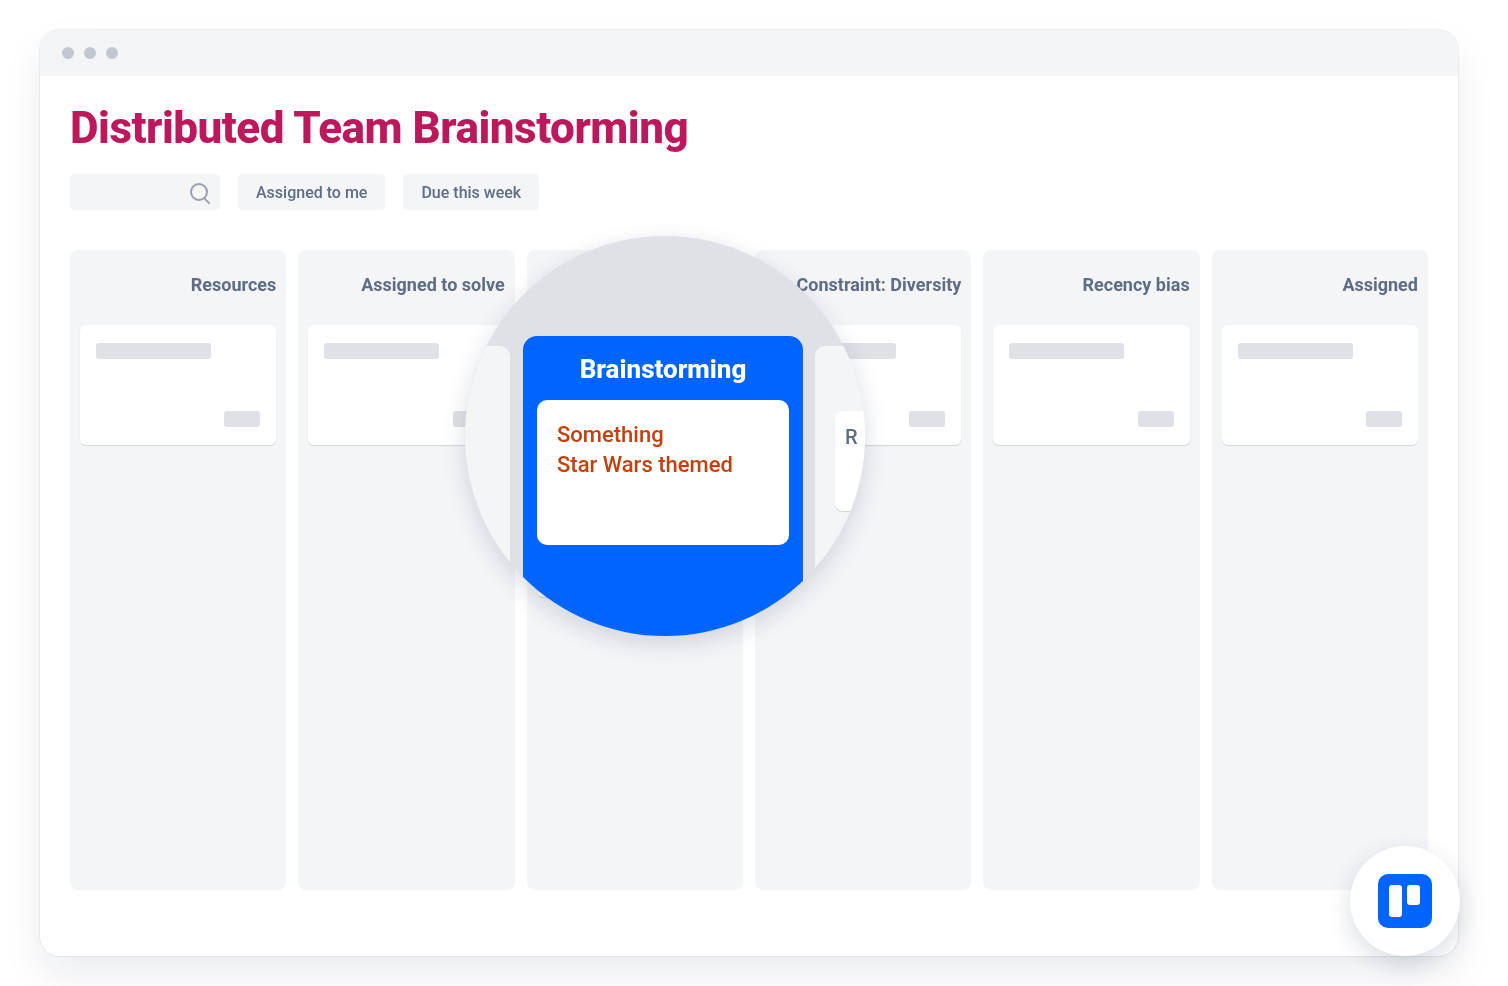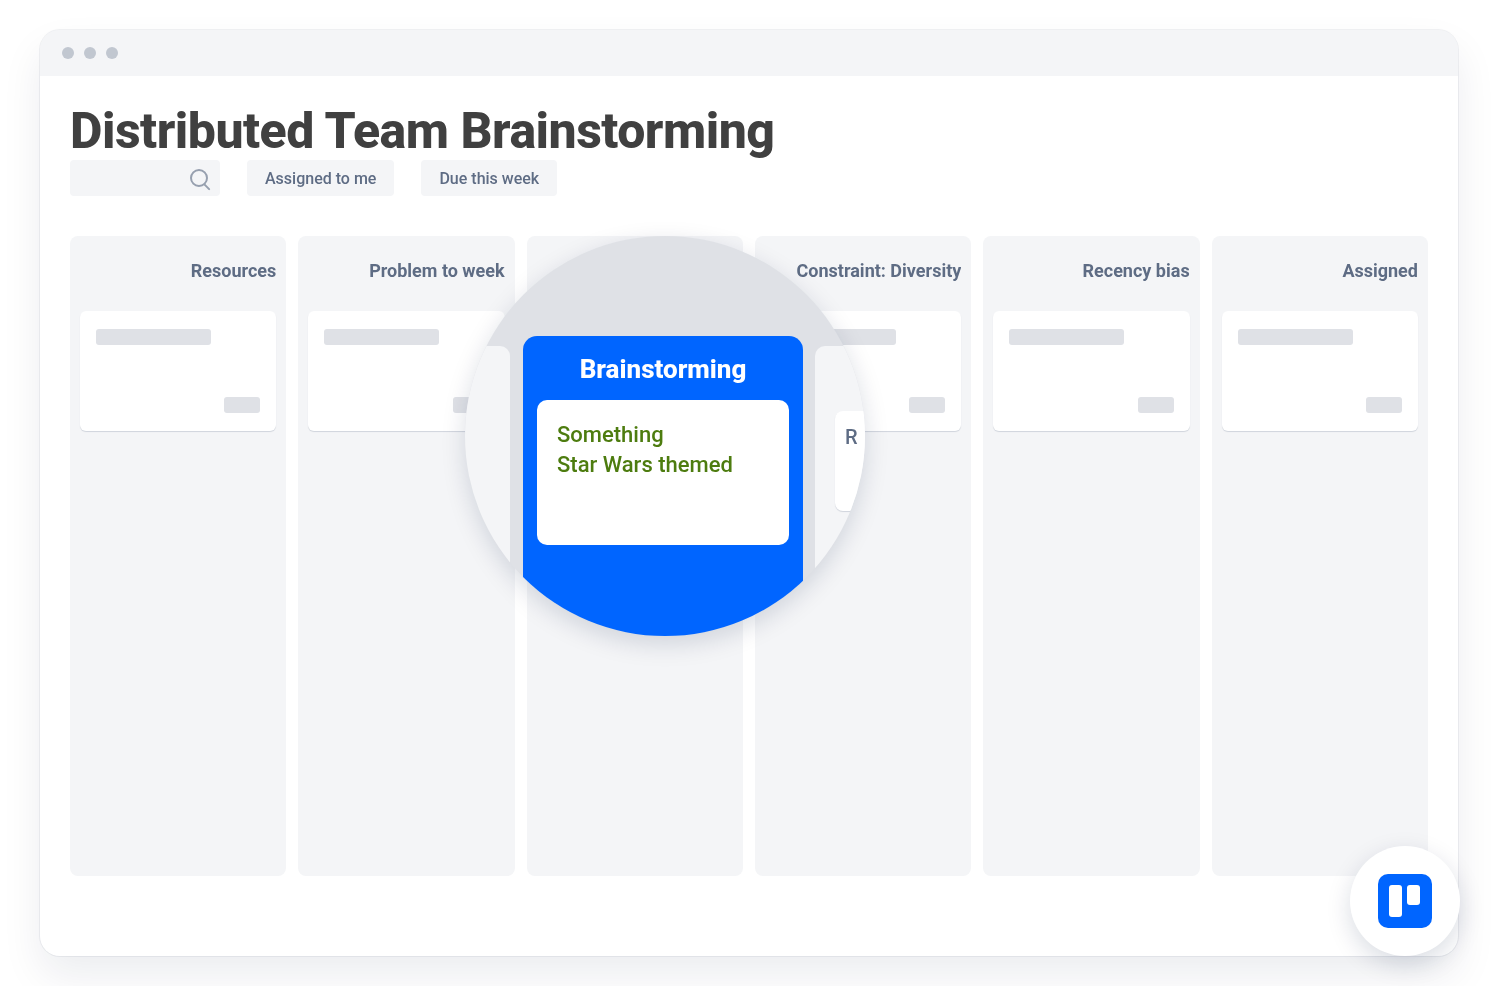--- a/index.html
+++ b/index.html
@@ -40,28 +40,29 @@
   .content-area {
     background: #fff;
     flex: 1;
     margin: 0;
     border-radius: 0 0 20px 20px;
     padding: 26px 30px 0 30px;
     position: relative;
     overflow: hidden;
   }
   .board-title {
-    font-size: 50px;
+    font-size: 44px;
     font-weight: 800;
-    color: #404040;
+    color: #be185d;
     letter-spacing: -0.5px;
+    margin-bottom: 20px;
   }
   .filter-row {
     display: flex;
-    gap: 27px;
+    gap: 18px;
     margin-bottom: 40px;
   }
   .search-box {
     width: 150px;
     height: 36px;
     background: #F4F5F7;
     border-radius: 4px;
     display: flex;
     align-items: center;
     justify-content: flex-end;
@@ -202,21 +203,21 @@
     margin-bottom: 16px;
   }
   .mag-card {
     background: #fff;
     border-radius: 10px;
     padding: 20px 20px;
     min-height: 145px;
     font-size: 22px;
     line-height: 1.35;
     font-weight: 500;
-    color: #4d7c0f;
+    color: #c2410c;
   }
 
   
   .brand-circle {
     position: absolute;
     right: 48px;
     bottom: 30px;
     width: 110px;
     height: 110px;
     background: #fff;
@@ -267,21 +268,21 @@
 
     <div class="board">
       <div class="list-col">
         <div class="list-title">Resources</div>
         <div class="card">
           <div class="ph-line"></div>
           <div class="ph-tag"></div>
         </div>
       </div>
       <div class="list-col">
-        <div class="list-title">Problem to week</div>
+        <div class="list-title">Assigned to solve</div>
         <div class="card">
           <div class="ph-line"></div>
           <div class="ph-tag"></div>
         </div>
       </div>
       <div class="list-col">
         <div class="list-title">Brainstorming</div>
         <div class="card">
           <div class="ph-line"></div>
           <div class="ph-tag"></div>

